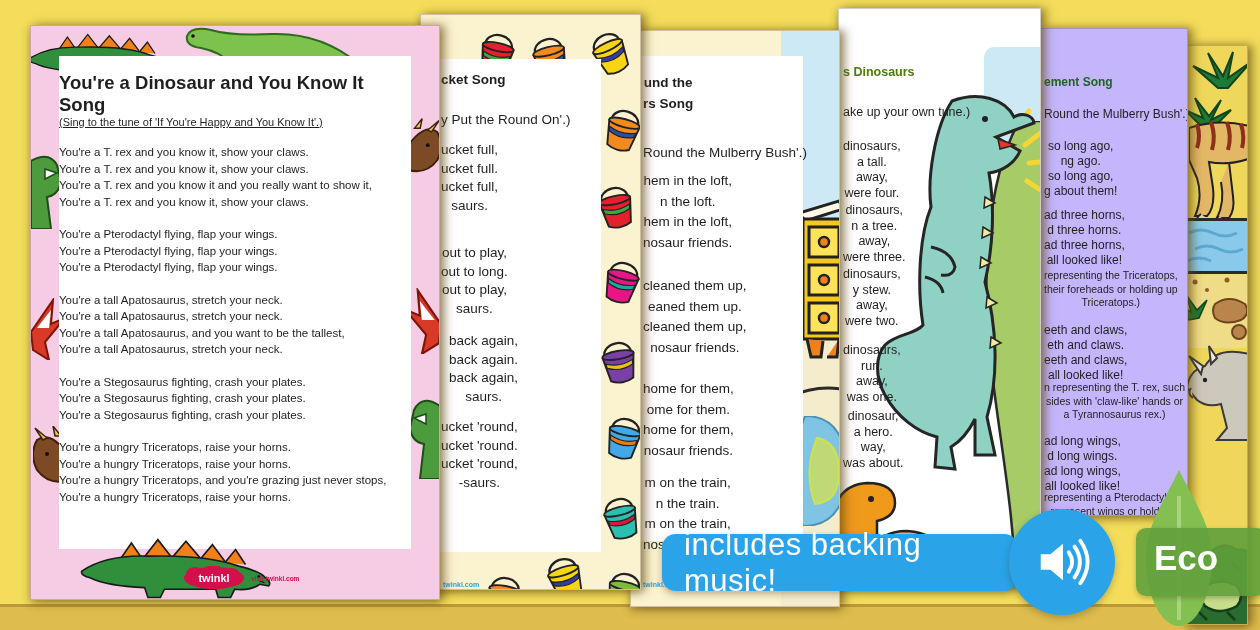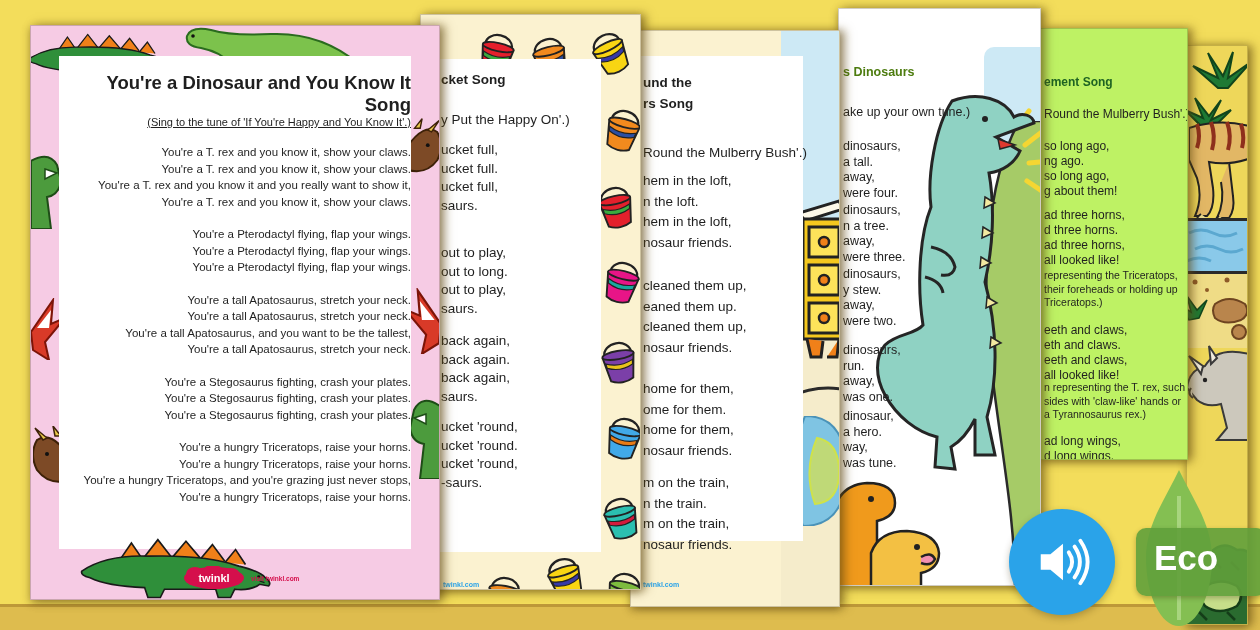--- a/index.html
+++ b/index.html
@@ -8,30 +8,30 @@
          background:#F3DD5B;font-family:"Liberation Sans","DejaVu Sans",sans-serif;color:#1F1F1F;}
   .bottom-strip{position:absolute;left:0;top:604px;width:1260px;height:26px;
          background:#DEBC4E;border-top:3px solid #BD9838;z-index:0;}
   .page{position:absolute;background:#fff;overflow:hidden;
          box-shadow:5px 0 9px rgba(96,72,16,.5),0 3px 8px rgba(96,72,16,.45);
          border:1px solid rgba(70,55,15,.25);}
   .p1{left:30px;top:25px;width:410px;height:575px;background:#F6CBE4;z-index:6;}
   .p2{left:420px;top:14px;width:221px;height:576px;background:#FBF2D0;z-index:5;}
   .p3{left:630px;top:30px;width:210px;height:577px;background:#FBF2D0;z-index:4;}
   .p4{left:838px;top:8px;width:203px;height:578px;background:#FFFFFF;z-index:3;}
-  .p5{left:1039px;top:28px;width:149px;height:432px;background:#bef264;z-index:2;}
+  .p5{left:1039px;top:28px;width:149px;height:488px;background:#c4b5fd;z-index:2;}
   .p6{left:1186px;top:45px;width:62px;height:580px;background:#EED75A;z-index:1;}
   .abs{position:absolute;}
   .whitebox{position:absolute;background:#fff;}
   .p1 .whitebox{left:28px;top:30px;width:352px;height:493px;z-index:2;}
-  .p1-content{position:absolute;left:28px;top:30px;width:352px;z-index:2;text-align:right;}
+  .p1-content{position:absolute;left:28px;top:30px;width:352px;z-index:2;text-align:left;}
   .p1-title{font-size:18.5px;font-weight:bold;margin-top:16px;}
   .p1-sub{font-size:11px;margin-top:0;text-decoration:underline;}
   .verse{font-size:11.5px;line-height:16.5px;margin-top:16px;}
-  .frag{position:absolute;white-space:nowrap;}
+  .frag{position:absolute;white-space:nowrap;text-align:center;}
   .p2 .frag{font-size:13.5px;line-height:18.5px;}
   .p3 .frag{font-size:13.5px;line-height:20.5px;}
   .p4 .frag{font-size:12.5px;line-height:15.5px;}
   .p5 .frag{font-size:12px;line-height:15px;}
   .p5 .note{font-size:10.5px;line-height:13.5px;}
   .t2{font-size:26px;font-weight:bold;}
   .t3{font-size:26px;font-weight:bold;line-height:32px;}
   .t4{font-size:28px;font-weight:bold;color:#4d7c0f;}
   .t5{font-size:26px;font-weight:bold;color:#1E6322;}
   .sub{font-size:12px;}
@@ -239,21 +239,21 @@
     <div class="frag" style="left:4px;top:334px">
         <div>dinosaurs,</div>
         <div>run.</div>
         <div>away,</div>
         <div>was one.</div>
       </div>
     <div class="frag" style="left:4px;top:400px">
         <div>dinosaur,</div>
         <div>a hero.</div>
         <div>way,</div>
-        <div>was tune.</div>
+        <div>was about.</div>
       </div>
   </div>
 
   <div class="page p3">
     <div class="abs sky" style="left:150px;top:0;width:60px;height:200px"></div>
     <div class="abs" style="left:150px;top:200px;width:60px;height:377px;background:#F5ECCB"></div>
     <svg class="abs" style="left:168px;top:168px" width="44" height="165" viewBox="0 0 44 165">
       <g stroke="#222" stroke-width="3">
         <path d="M0,14 L40,2 L44,10 L6,22 Z" fill="#FDF8E8"></path>
         <rect x="4" y="20" width="40" height="120" fill="#F5C81E"></rect>
@@ -339,34 +339,34 @@
         <use href="#bucket-sym"></use>
       </svg>
     <svg class="bucket" style="left:121px;top:538px;color:#F8D513;--band:#3639A8;transform:rotate(-18deg)">
         <use href="#bucket-sym"></use>
       </svg>
     <svg class="bucket" style="left:180px;top:553px;color:#7DBB3E;--band:#D4127E;transform:rotate(12deg)">
         <use href="#bucket-sym"></use>
       </svg>
     <div class="whitebox" style="left:-10px;top:44px;width:190px;height:493px"></div>
     <div class="frag t2" style="left:20px;top:56px">cket Song</div>
-    <div class="frag sub" style="left:20px;top:96px">y Put the Happy On'.)</div>
+    <div class="frag sub" style="left:20px;top:96px">y Put the Round On'.)</div>
     <div class="frag" style="left:20px;top:126px">
         <div>ucket full,</div>
         <div>ucket full.</div>
         <div>ucket full,</div>
         <div>saurs.</div>
       </div>
     <div class="frag" style="left:20px;top:229px">
         <div>out to play,</div>
         <div>out to long.</div>
         <div>out to play,</div>
         <div>saurs.</div>
       </div>
-    <div class="frag" style="left:20px;top:317px">
+    <div class="frag" style="left:28px;top:317px">
         <div>back again,</div>
         <div>back again.</div>
         <div>back again,</div>
         <div>saurs.</div>
       </div>
     <div class="frag" style="left:20px;top:403px">
         <div>ucket 'round,</div>
         <div>ucket 'round.</div>
         <div>ucket 'round,</div>
         <div>-saurs.</div>
@@ -447,20 +447,23 @@
     <svg class="logo-cloud" style="left:152px;top:540px;z-index:4" viewBox="0 0 62 24">
       <ellipse cx="31" cy="12" rx="30" ry="11" fill="#D50F4C"></ellipse>
       <ellipse cx="12" cy="8" rx="9" ry="7" fill="#D50F4C"></ellipse>
         <ellipse cx="30" cy="5" rx="10" ry="6" fill="#D50F4C"></ellipse>
         <ellipse cx="48" cy="9" rx="9" ry="7" fill="#D50F4C"></ellipse>
       <text x="31" y="16" text-anchor="middle" font-size="11" font-weight="bold" fill="#fff" font-family="Liberation Sans, sans-serif">twinkl</text>
     </svg>
     <div class="logo-tag" style="left:220px;top:549px;z-index:4">visit twinkl.com</div>
   </div>
 
+  <div class="banner">
+    <span class="banner-text">includes backing music!</span>
+  </div>
   <div class="speaker-circle">
     <svg width="58" height="58" viewBox="0 0 60 60">
       <path d="M8,22 h10 l13,-11 v38 l-13,-11 H8 Z" fill="#fff"></path>
       <path d="M37,20 q7,10 0,20" fill="none" stroke="#fff" stroke-width="4" stroke-linecap="round"></path>
       <path d="M43,14 q11,16 0,32" fill="none" stroke="#fff" stroke-width="4" stroke-linecap="round"></path>
       <path d="M49,8 q15,22 0,44" fill="none" stroke="#fff" stroke-width="4" stroke-linecap="round"></path>
     </svg>
   </div>
   <svg class="eco-leaf" viewBox="0 0 66 156">
     <path d="M33,0 C19,30 0,54 0,88 C0,126 15,156 33,156 C51,156 66,126 66,88 C66,54 47,30 33,0 Z" fill="#84BF52"></path>

